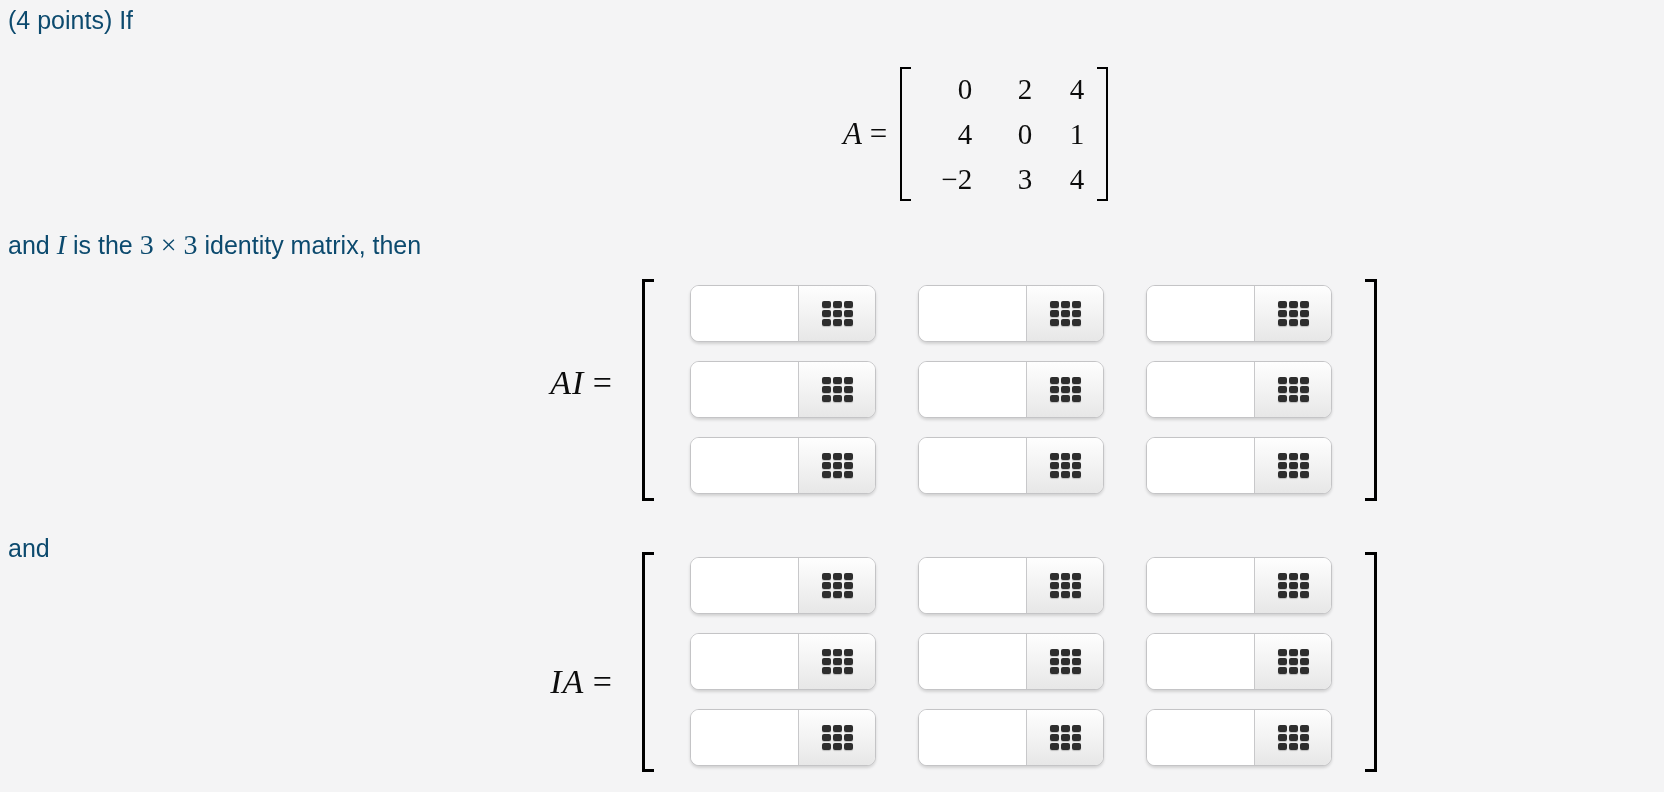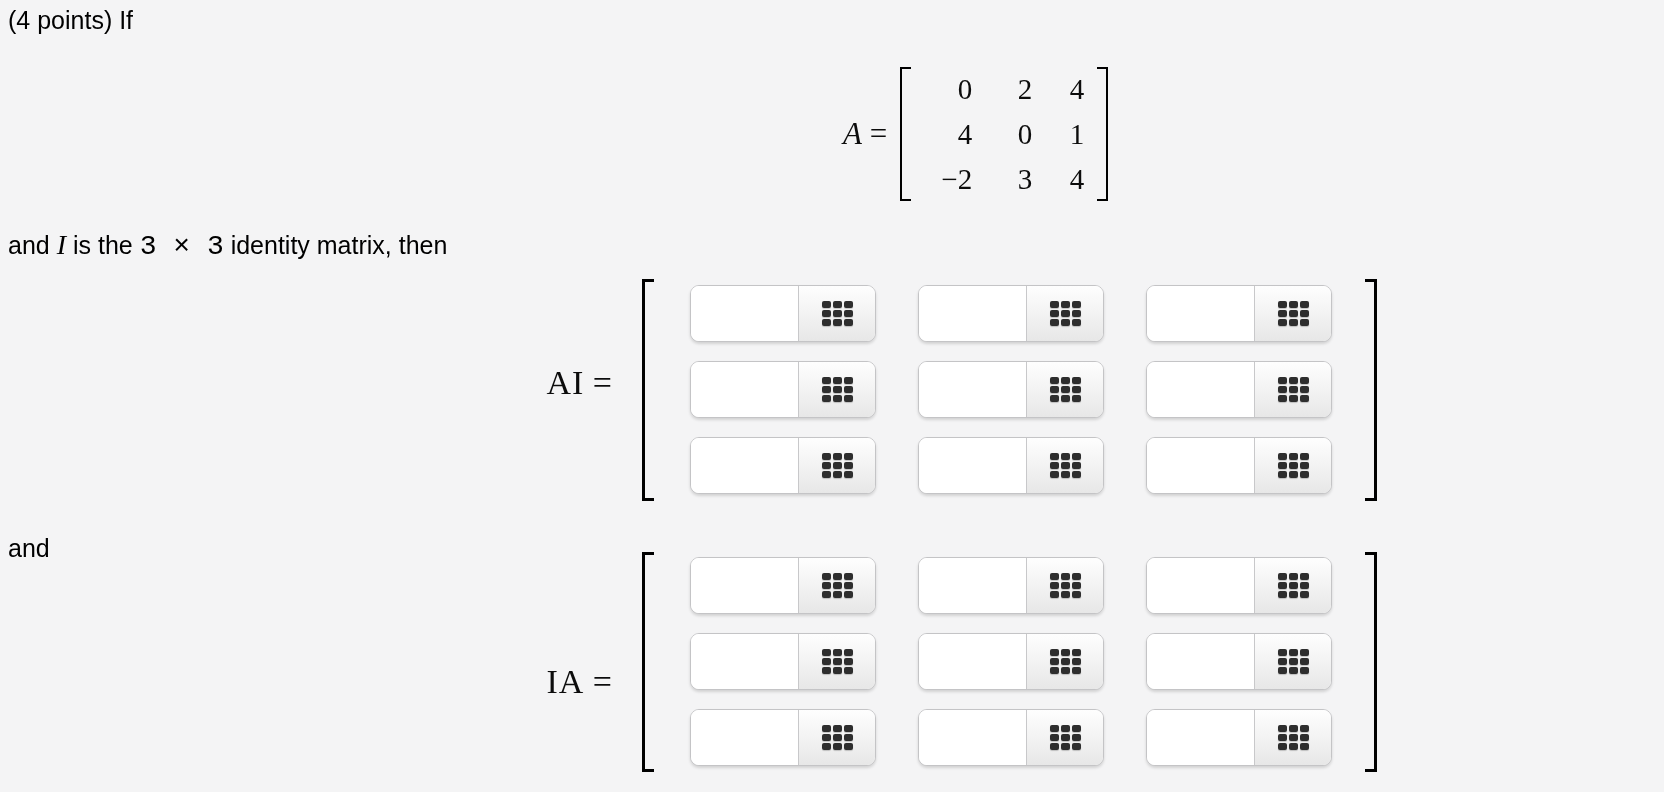--- a/index.html
+++ b/index.html
@@ -6,26 +6,26 @@
   html,body { width:1664px; height:792px; }
   body {
     position:relative;
     background:#f4f4f5;
     color:#0c0c0c;
     font-family:"Liberation Sans", sans-serif;
     overflow:hidden;
   }
 
   
-  .tline { position:absolute; left:8px; font-size:25px; color:#000000; }
+  .tline { position:absolute; left:8px; font-size:25px; color:#0c4a6e; }
   #line1 { top:6px; }
   #line2 { top:229px; }
   #line3 { top:534px; }
   .math-var { font-family:"Liberation Serif", serif; font-style:italic; font-size:28px; }
-  .math-up  { font-family:Liberation Mono, monospace; font-size:28px; }
+  .math-up  { font-family:Liberation Serif, serif; font-size:28px; }
 
   
   #matrix-a { position:absolute; left:843px; top:66px; height:136px; display:flex; align-items:center; gap:13px; }
   .ma-label { font-family:"Liberation Serif", serif; font-size:31px; white-space:nowrap; }
   .ma-label .v { font-style:italic; }
   .ma-bracket { width:11px; height:134px; border-top:2.5px solid #000; border-bottom:2.5px solid #000; }
   .ma-bracket.left  { border-left:2.5px solid #000; }
   .ma-bracket.right { border-right:2.5px solid #000; }
   #ma-grid {
     display:grid;
@@ -35,21 +35,21 @@
     font-family:"Liberation Serif", serif;
     font-size:29px;
   }
   #ma-grid .cell { text-align:right; }
 
   
   .ans-label {
     position:absolute; left:400px; width:212px; text-align:right;
     font-family:"Liberation Serif", serif; font-size:34px; white-space:nowrap;
   }
-  .ans-label .v { letter-spacing:1px; }
+  .ans-label .v { font-style:italic; letter-spacing:1px; }
   #ai-label { top:364px; }
   #ia-label { top:663px; }
 
   
   .bb { position:absolute; width:12px; border-top:3px solid #000; border-bottom:3px solid #000; }
   .bb.l { border-left:3px solid #000; }
   .bb.r { border-right:3px solid #000; }
   #ai-bl { left:642px;  top:279px; height:222px; }
   #ai-br { left:1365px; top:279px; height:222px; }
   #ia-bl { left:642px;  top:552px; height:220px; }

